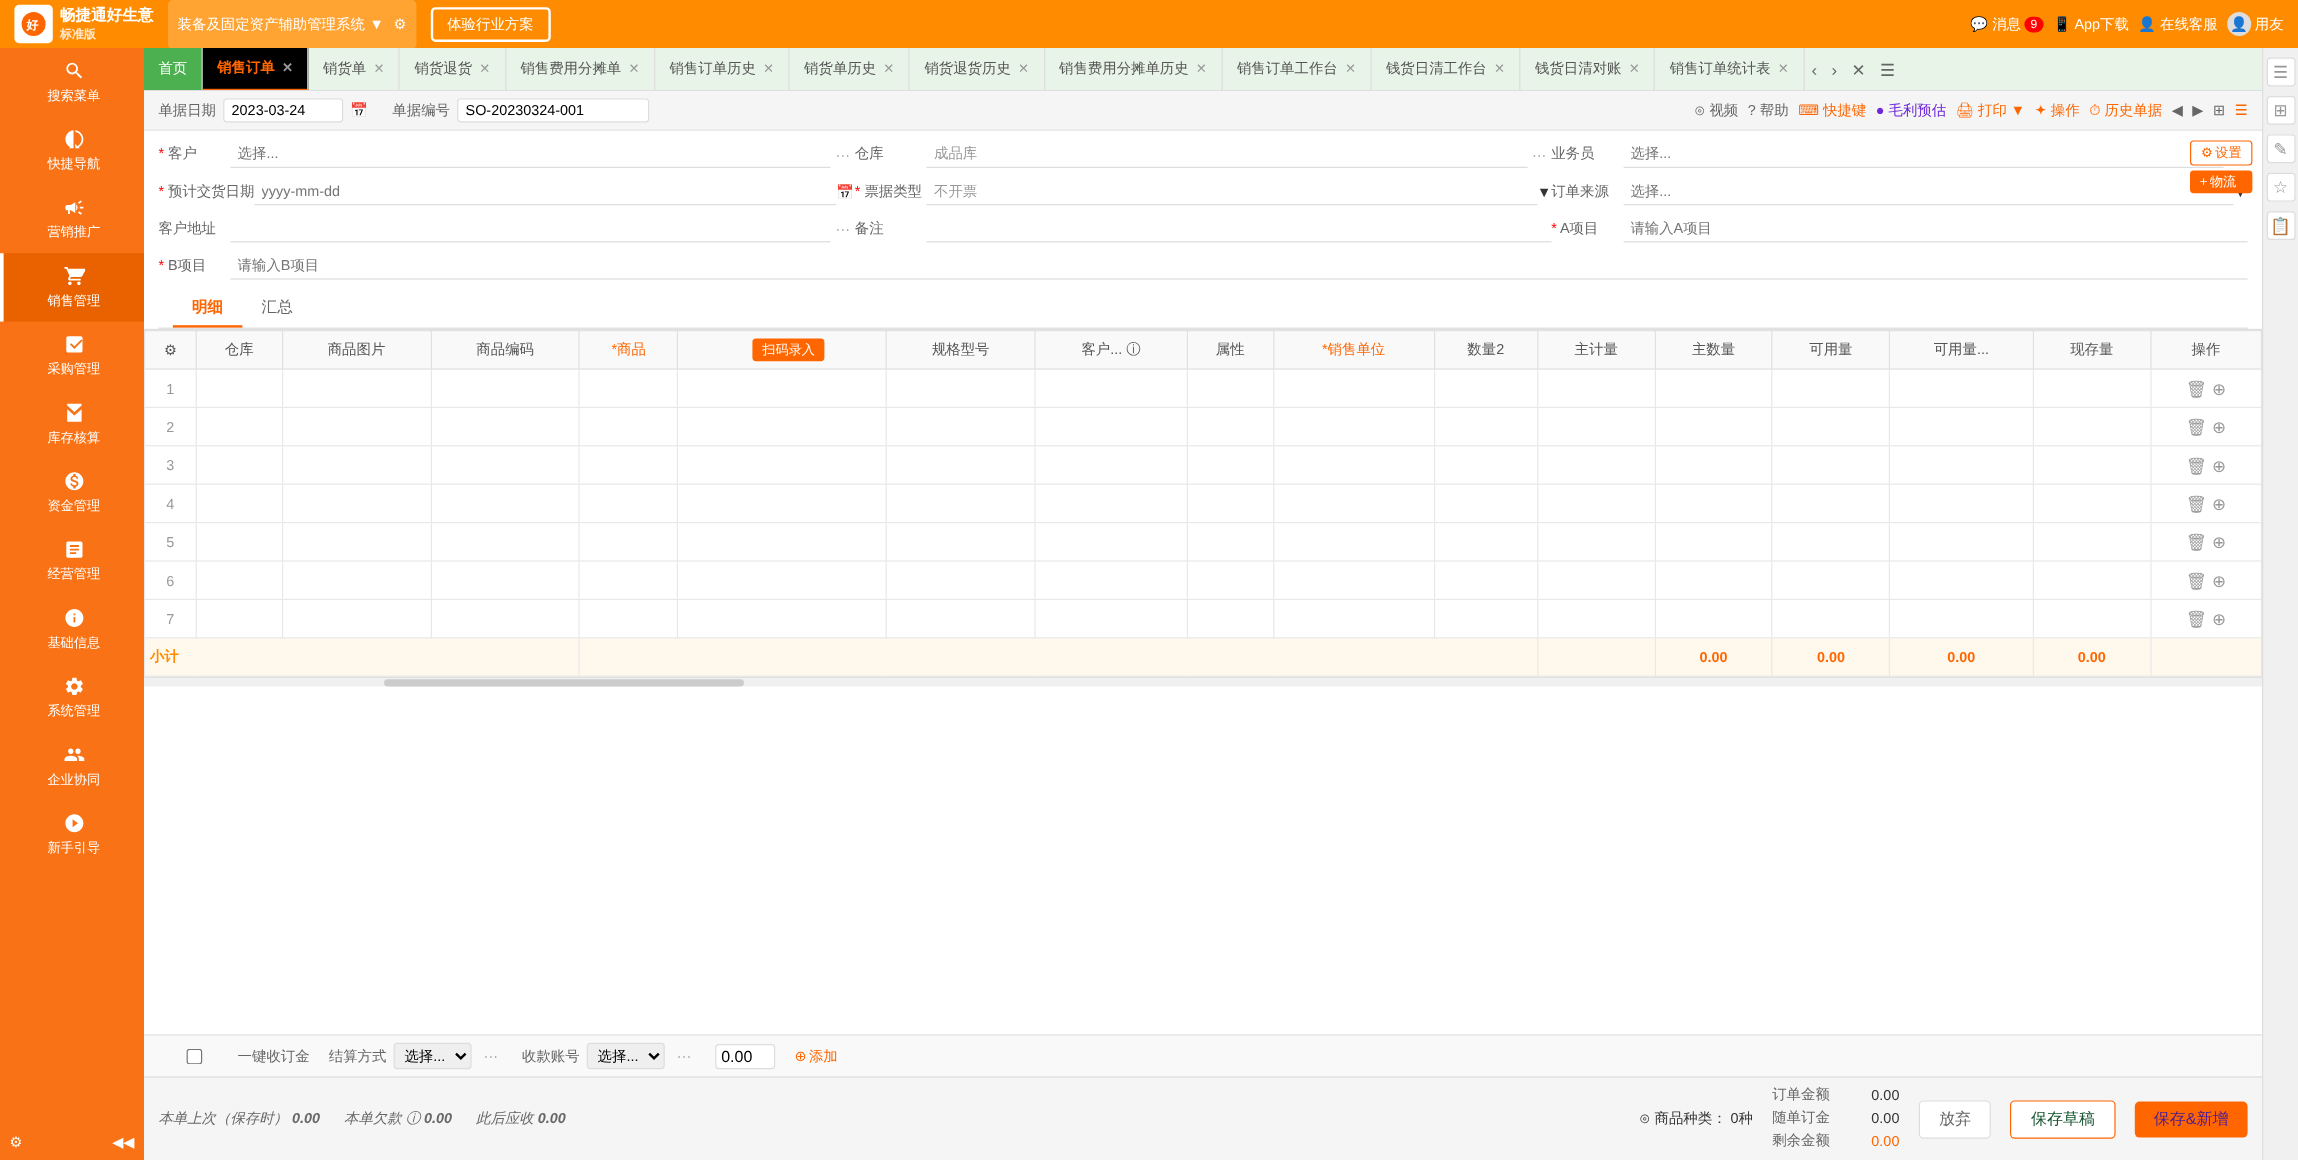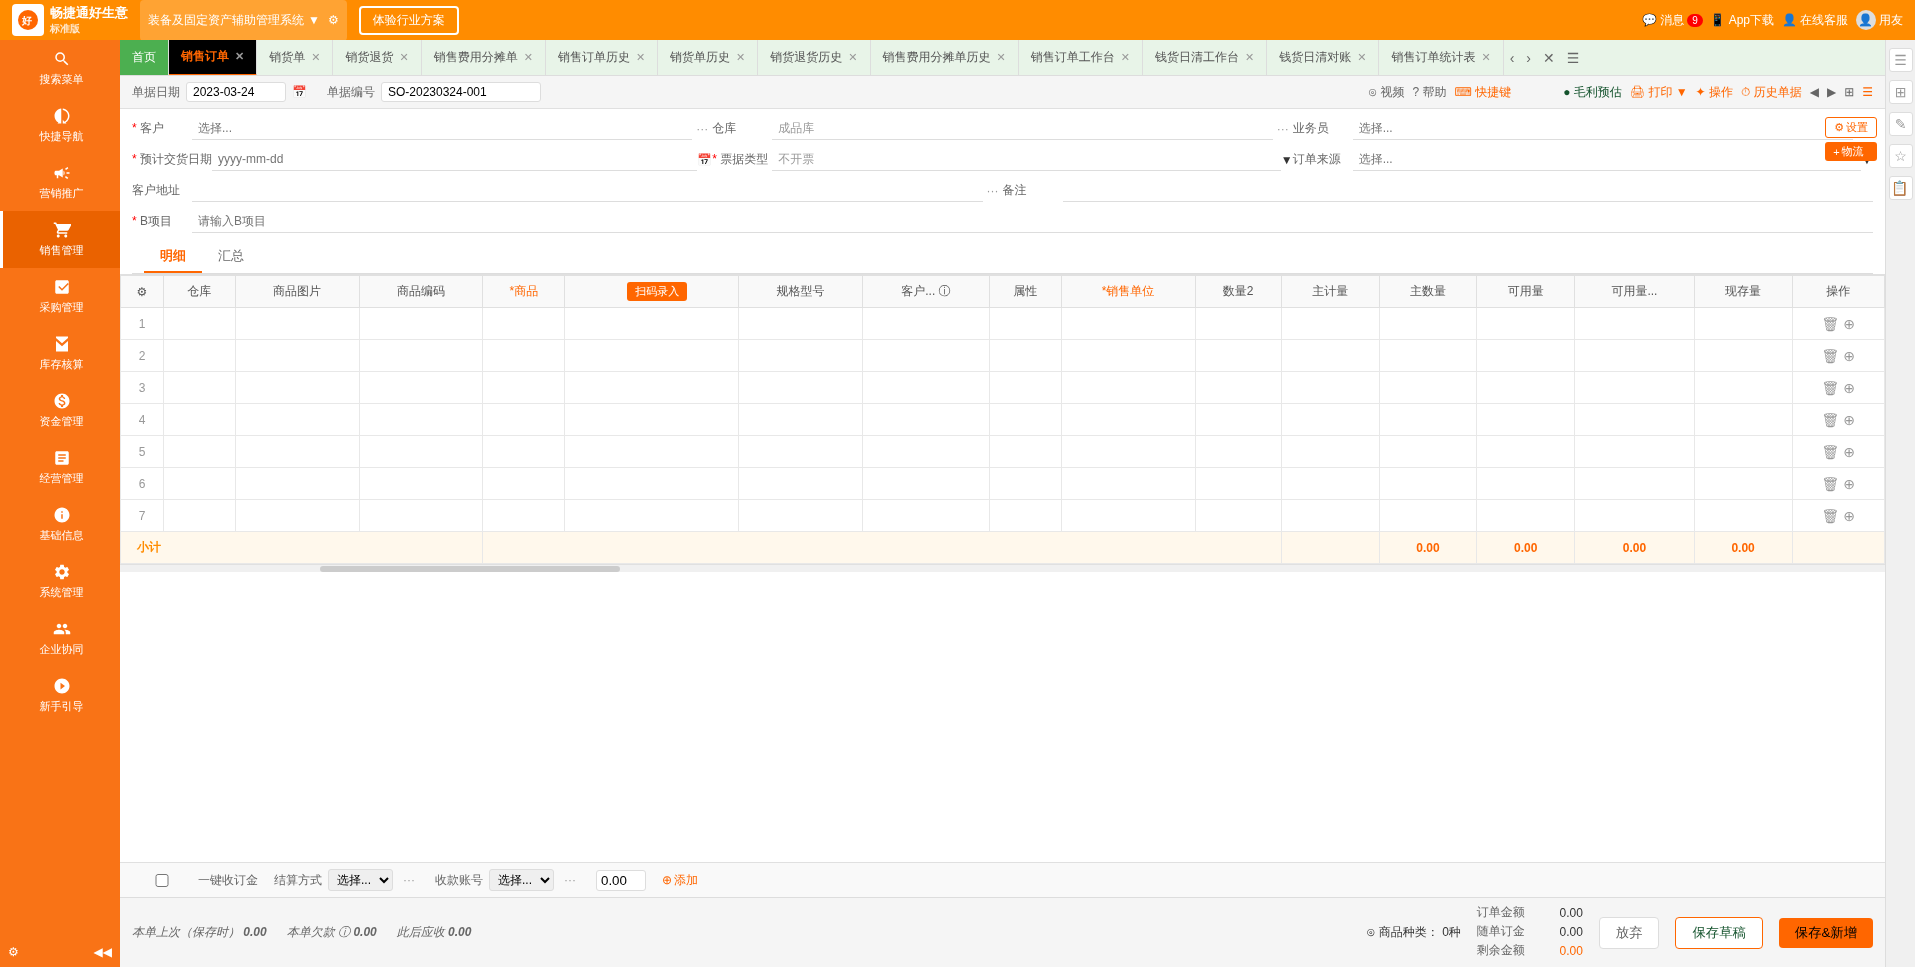--- a/index.html
+++ b/index.html
@@ -75,21 +75,21 @@
     
     .footer-bar { background: #f5f5f5; border-top: 1px solid #ddd; padding: 6px 12px; display: flex; align-items: center; gap: 20px; font-size: 12px; }
     .footer-left { display: flex; gap: 20px; color: #666; font-style: italic; }
     .summary-box { text-align: right; font-size: 12px; color: #333; }
     .summary-row { display: flex; justify-content: flex-end; align-items: center; gap: 8px; margin-bottom: 2px; }
     .summary-label { color: #666; }
     .summary-value { color: #333; min-width: 50px; text-align: right; }
     .summary-value.orange { color: #ff6600; }
     .btn-discard { border: 1px solid #ddd; background: white; padding: 6px 16px; border-radius: 4px; cursor: pointer; color: #666; }
     .btn-save-draft { border: 1px solid #ff6600; background: white; color: #14532d; padding: 6px 16px; border-radius: 4px; cursor: pointer; font-family: Liberation Serif, serif; }
-    .btn-save-new { background: #ff6600; color: #000000; border: none; padding: 6px 16px; border-radius: 4px; cursor: pointer; }
+    .btn-save-new { background: #ff6600; color: #4c1d95; border: none; padding: 6px 16px; border-radius: 4px; cursor: pointer; }
 
     
     .right-panel { width: 30px; background: #f0f0f0; border-left: 1px solid #ddd; display: flex; flex-direction: column; align-items: center; padding: 8px 0; gap: 8px; }
     .right-panel-btn { width: 24px; height: 24px; display: flex; align-items: center; justify-content: center; cursor: pointer; color: #999; font-size: 14px; border: 1px solid #ddd; border-radius: 3px; background: white; }
 
     
     .scroll-hint { height: 8px; background: #f0f0f0; border-top: 1px solid #e0e0e0; position: relative; }
     .scroll-thumb { position: absolute; left: 200px; width: 300px; height: 6px; top: 1px; background: #ccc; border-radius: 3px; }
     .setting-btn { background: white; border: 1px solid #ff6600; color: #ff6600; padding: 2px 8px; border-radius: 3px; cursor: pointer; font-size: 11px; display: flex; align-items: center; gap: 2px; }
     .add-item-btn { background: #ff6600; border: none; color: white; padding: 2px 8px; border-radius: 3px; cursor: pointer; font-size: 11px; display: flex; align-items: center; gap: 2px; }
@@ -295,21 +295,21 @@
         <div class="form-actions">
           <span style="cursor:pointer;color:#666;">
             ⊙ <span>视频</span>
           </span>
           <span style="cursor:pointer;color:#666;">
             ? <span>帮助</span>
           </span>
           <span style="cursor:pointer;color:#ff6600;">
             ⌨ <span>快捷键</span>
           </span>
-          <span style="cursor:pointer;color:#14532d;margin-left:44px;">
+          <span style="cursor:pointer;color:#6d28d9;">
             ● <span>毛利预估</span>
           </span>
           <span style="cursor:pointer;color:#ff6600;">
             🖨 <span>打印</span>
             <span>▼</span>
           </span>
           <span style="cursor:pointer;color:#ff6600;">
             ✦ <span>操作</span>
           </span>
           <span style="cursor:pointer;color:#ff6600;">
@@ -373,20 +373,24 @@
 
         <div class="form-row">
           <div class="form-field" style="flex:2;">
             <label>客户地址</label>
             <input class="field-input" type="text" style="">
             <span class="field-dots">···</span>
           </div>
           <div class="form-field" style="flex:2;">
             <label>备注</label>
             <input class="field-input" type="text" style="width: 300px;">
+          </div>
+          <div class="form-field" style="flex:2;">
+            <label class="required">A项目</label>
+            <input class="field-input" type="text" placeholder="请输入A项目" style="">
           </div>
         </div>
 
         <div class="form-row">
           <div class="form-field" style="flex:1;">
             <label class="required">B项目</label>
             <input class="field-input" type="text" placeholder="请输入B项目" style="width: 300px;">
           </div>
         </div>
 
@@ -587,21 +591,21 @@
                 <td></td>
               <td>
                 <div class="row-actions">
                   <button class="row-action-btn">🗑</button>
                   <button class="row-action-btn">⊕</button>
                 </div>
               </td>
             </tr>
 
             <tr class="subtotal-row">
-              <td colspan="4" style="text-align:left;padding-left:16px;">
+              <td colspan="4" style="text-align:left;padding-left:4px;">
                 <span style="color:#ff8c00;">小计</span>
               </td>
               <td colspan="7"></td>
               <td></td>
               <td style="color:#ff6600;font-weight:bold;">0.00</td>
               <td style="color:#ff6600;font-weight:bold;">0.00</td>
               <td style="color:#ff6600;font-weight:bold;">0.00</td>
               <td style="color:#ff6600;font-weight:bold;">0.00</td>
               <td></td>
             </tr>

